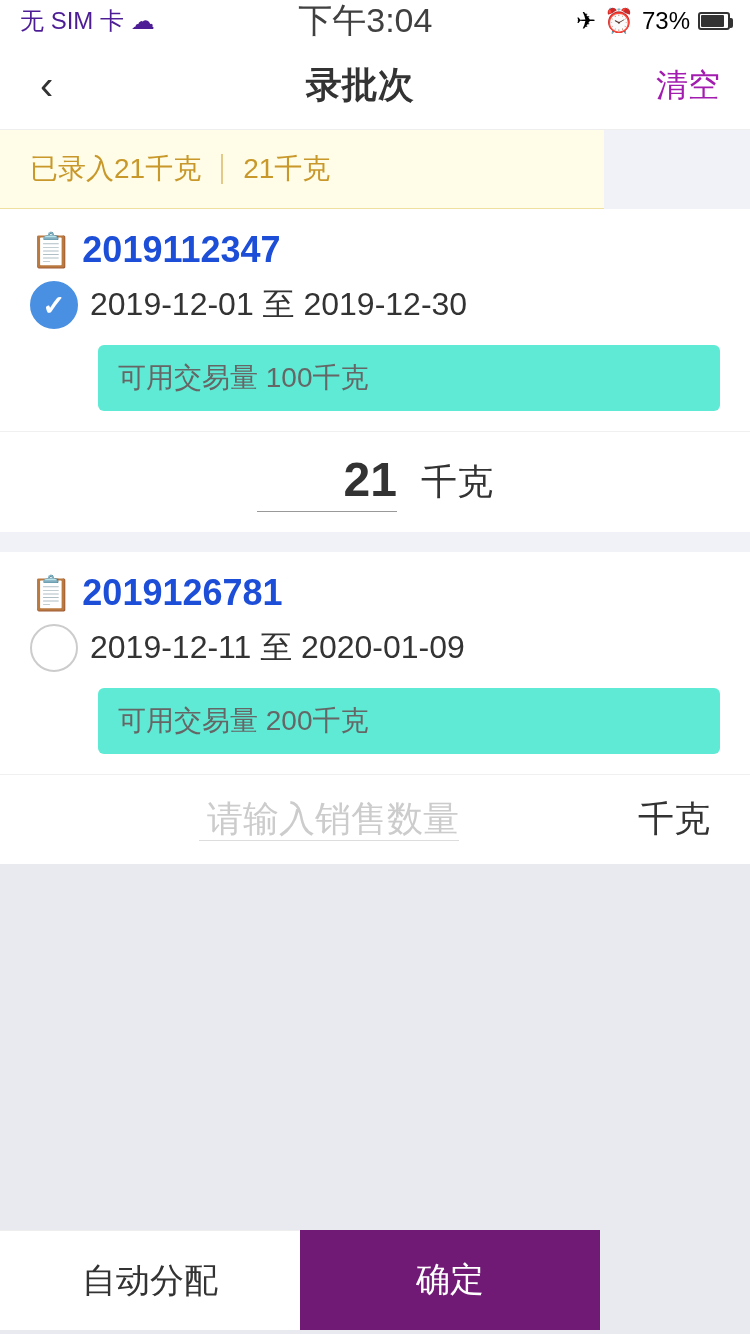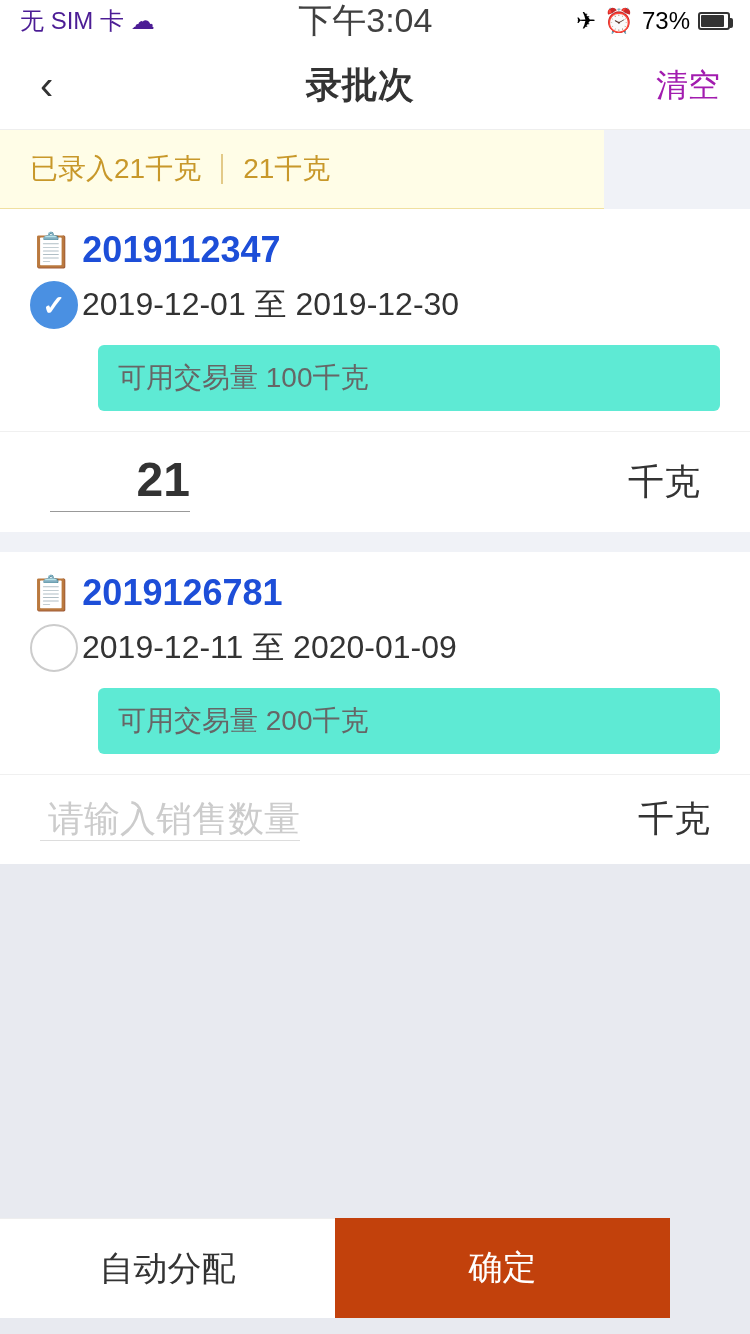--- a/index.html
+++ b/index.html
@@ -114,21 +114,21 @@
       color: #555;
     }
     .batch-id {
       font-size: 36px;
       font-weight: 700;
       color: #1d4ed8;
     }
     .batch-row {
       display: flex;
       align-items: center;
-      gap: 4px;
+      gap: 12px;
       margin-bottom: 16px;
     }
     .radio-btn {
       width: 48px;
       height: 48px;
       border-radius: 50%;
       border: 2px solid #ccc;
       display: flex;
       align-items: center;
       justify-content: center;
@@ -155,21 +155,21 @@
       border-radius: 6px;
       padding: 14px 20px;
       font-size: 28px;
       color: #666;
     }
 
     
     .amount-row {
       display: flex;
       align-items: center;
-      justify-content: space-between;
+      justify-content: center;
       padding: 20px 50px;
       background: #fff;
       gap: 24px;
       border-top: 1px solid #f0f0f0;
     }
     .amount-value {
       font-size: 48px;
       font-weight: 600;
       color: #333;
     }
@@ -214,38 +214,38 @@
 
     
     .gray-area {
       background: #e8eaf0;
       height: 480px;
     }
 
     
     .bottom-bar {
       position: fixed;
-      bottom: 16px;
+      bottom: 4px;
       left: 0;
-      width: 670px;
+      width: 600px;
       height: 100px;
       display: flex;
     }
     .btn-auto {
       flex: 1;
       background: #fff;
       border: none;
       font-size: 34px;
       color: #333;
       cursor: pointer;
       border-top: 1px solid #eee;
     }
     .btn-confirm {
       flex: 1;
-      background: #c2410c;
+      background: #701a75;
       border: none;
       font-size: 34px;
       color: #fff;
       cursor: pointer;
     }
 
     
     .underline-container {
       display: flex;
       flex-direction: column;
@@ -317,21 +317,21 @@
     <span class="batch-id">2019126781</span>
   </div>
   <div class="batch-row">
     <div class="radio-btn"></div>
     <span class="batch-date">2019-12-11 至 2020-01-09</span>
   </div>
   <div class="batch-avail-box">可用交易量 200千克</div>
 </div>
 
 <div class="input-row">
-  <div style="display:flex;flex-direction:column;align-items:flex-start;flex:1;">
+  <div style="display:flex;flex-direction:column;align-items:center;flex:1;">
     <input type="text" class="input-underline" placeholder="请输入销售数量" style="">
   </div>
   <span class="input-unit">千克</span>
 </div>
 
 <div class="gray-area"></div>
 
 <div class="bottom-bar">
   <button class="btn-auto">自动分配</button>
   <button class="btn-confirm">确定</button>

